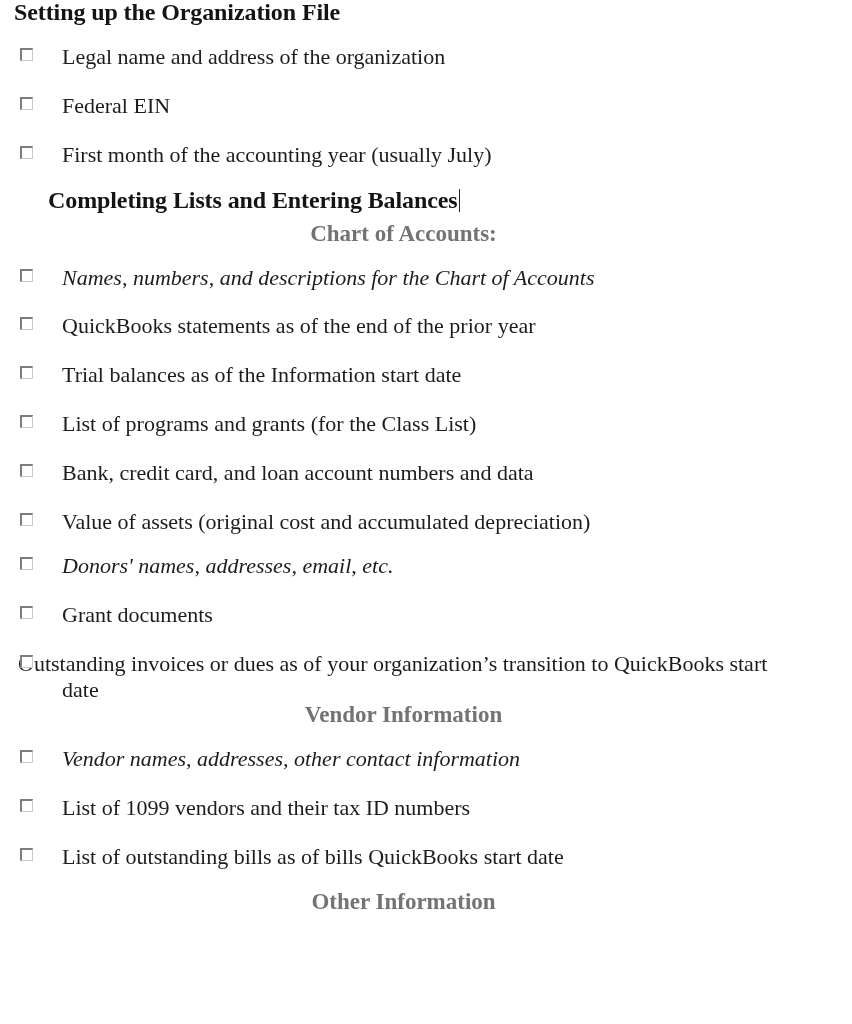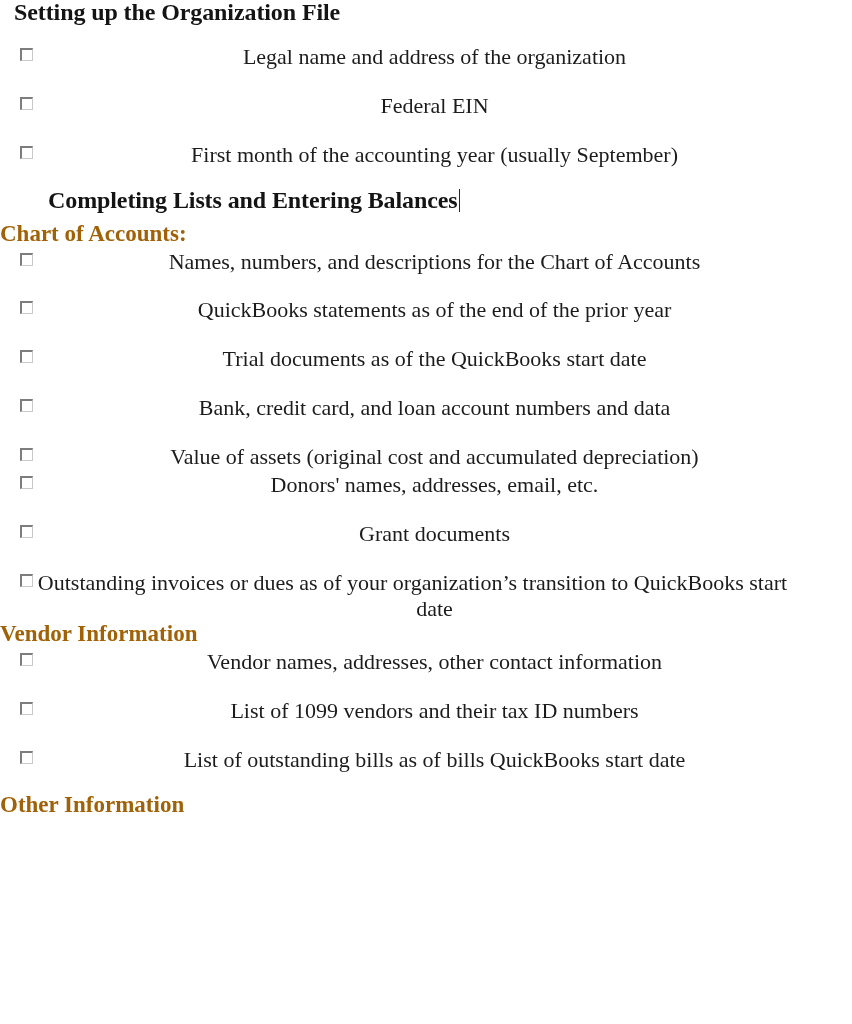--- a/index.html
+++ b/index.html
@@ -36,22 +36,22 @@
     padding: 0 0 0 14px;
     color: #141414;
     white-space: nowrap;
   }
   .section-heading-center {
     font-size: 23px;
     font-weight: bold;
     line-height: 1.08;
     margin: 0;
     padding: 0;
-    text-align: left;
-    color: #a16207;
+    text-align: center;
+    color: #737373;
     white-space: nowrap;
   }
 
   .caret {
     display: inline-block;
     width: 1px;
     height: 23px;
     background: #262626;
     vertical-align: -4px;
     margin-left: 1px;
@@ -76,27 +76,26 @@
     box-sizing: border-box;
     background: #ffffff;
     border-top: 2px solid #7d7d7d;
     border-left: 2px solid #7d7d7d;
     border-right: 1px solid #c9c9c9;
     border-bottom: 1px solid #c9c9c9;
   }
 
   .check-label {
     display: block;
-    text-align: center;
   }
 
   
   .gap-45 { margin-top: 23px; }
   .gap-52 { margin-top: 30px; }
-  .gap-40 { margin-top: 2px; }
+  .gap-40 { margin-top: 18px; font-style: italic; }
 
   .head-gap-a { margin-top: 20px; padding-left: 48px; }
   .head-gap-b { margin-top: 8px; }
   .head-gap-c { margin-top: 30px; }
   .head-gap-d { }
   .head-gap-e { margin-top: 20px; }
 
   .first-item { margin-top: 18px; }
 </style>
 </head>
@@ -111,43 +110,47 @@
     <span class="check-label">Legal name and address of the organization</span>
   </div>
 
   <div class="check-row gap-45">
     <span class="checkbox"></span>
     <span class="check-label">Federal EIN</span>
   </div>
 
   <div class="check-row gap-45">
     <span class="checkbox"></span>
-    <span class="check-label">First month of the accounting year (usually September)</span>
+    <span class="check-label">First month of the accounting year (usually July)</span>
   </div>
 
 
   <h2 class="section-heading-left head-gap-a"><span>Completing Lists and Entering Balances</span><span class="caret"></span></h2>
 
   <h3 class="section-heading-center head-gap-b"><span>Chart of Accounts:</span></h3>
 
   <div class="check-row gap-40">
     <span class="checkbox"></span>
     <span class="check-label">Names, numbers, and descriptions for the Chart of Accounts</span>
   </div>
 
   <div class="check-row gap-45">
     <span class="checkbox"></span>
     <span class="check-label">QuickBooks statements as of the end of the prior year</span>
   </div>
 
   <div class="check-row gap-45">
     <span class="checkbox"></span>
-    <span class="check-label">Trial documents as of the QuickBooks start date</span>
+    <span class="check-label">Trial balances as of the Information start date</span>
   </div>
 
+  <div class="check-row gap-45">
+    <span class="checkbox"></span>
+    <span class="check-label">List of programs and grants (for the Class List)</span>
+  </div>
 
   <div class="check-row gap-45">
     <span class="checkbox"></span>
     <span class="check-label">Bank, credit card, and loan account numbers and data</span>
   </div>
 
   <div class="check-row gap-45">
     <span class="checkbox"></span>
     <span class="check-label">Value of assets (original cost and accumulated depreciation)</span>
   </div>

